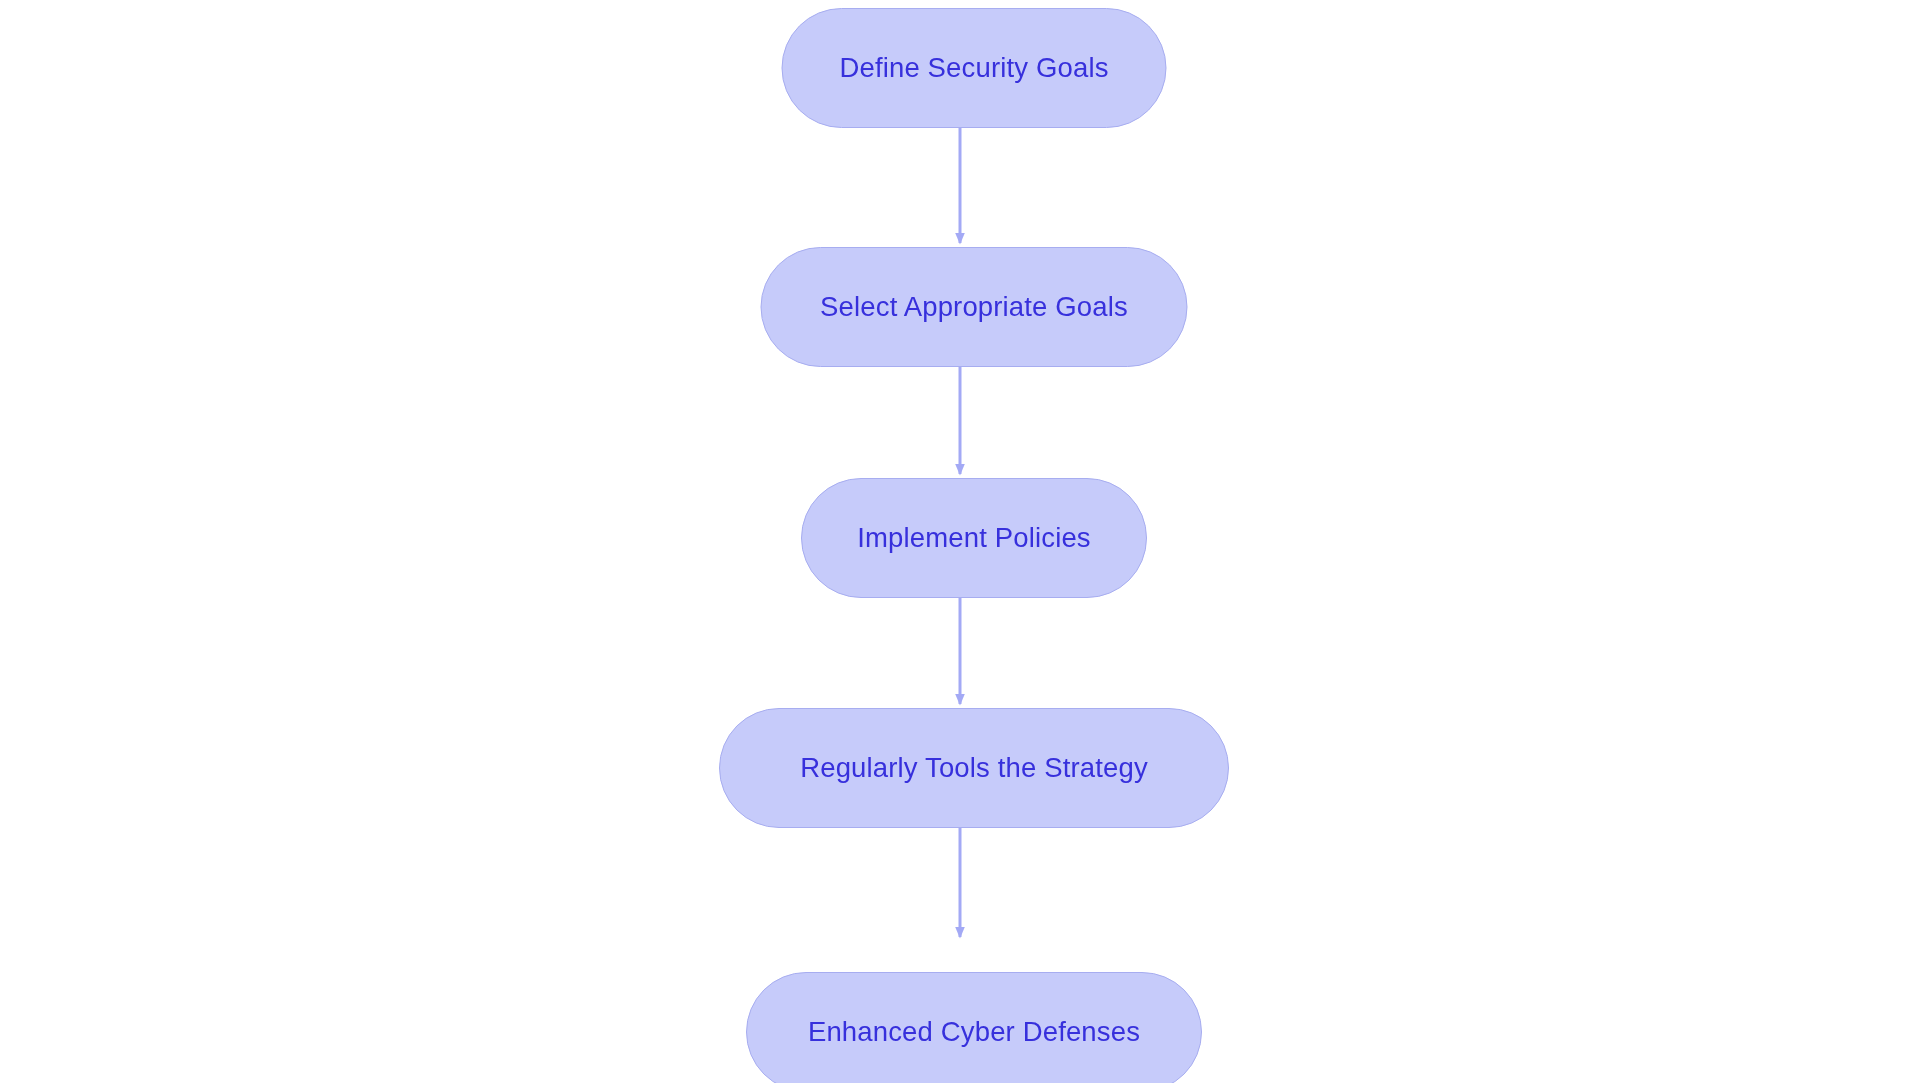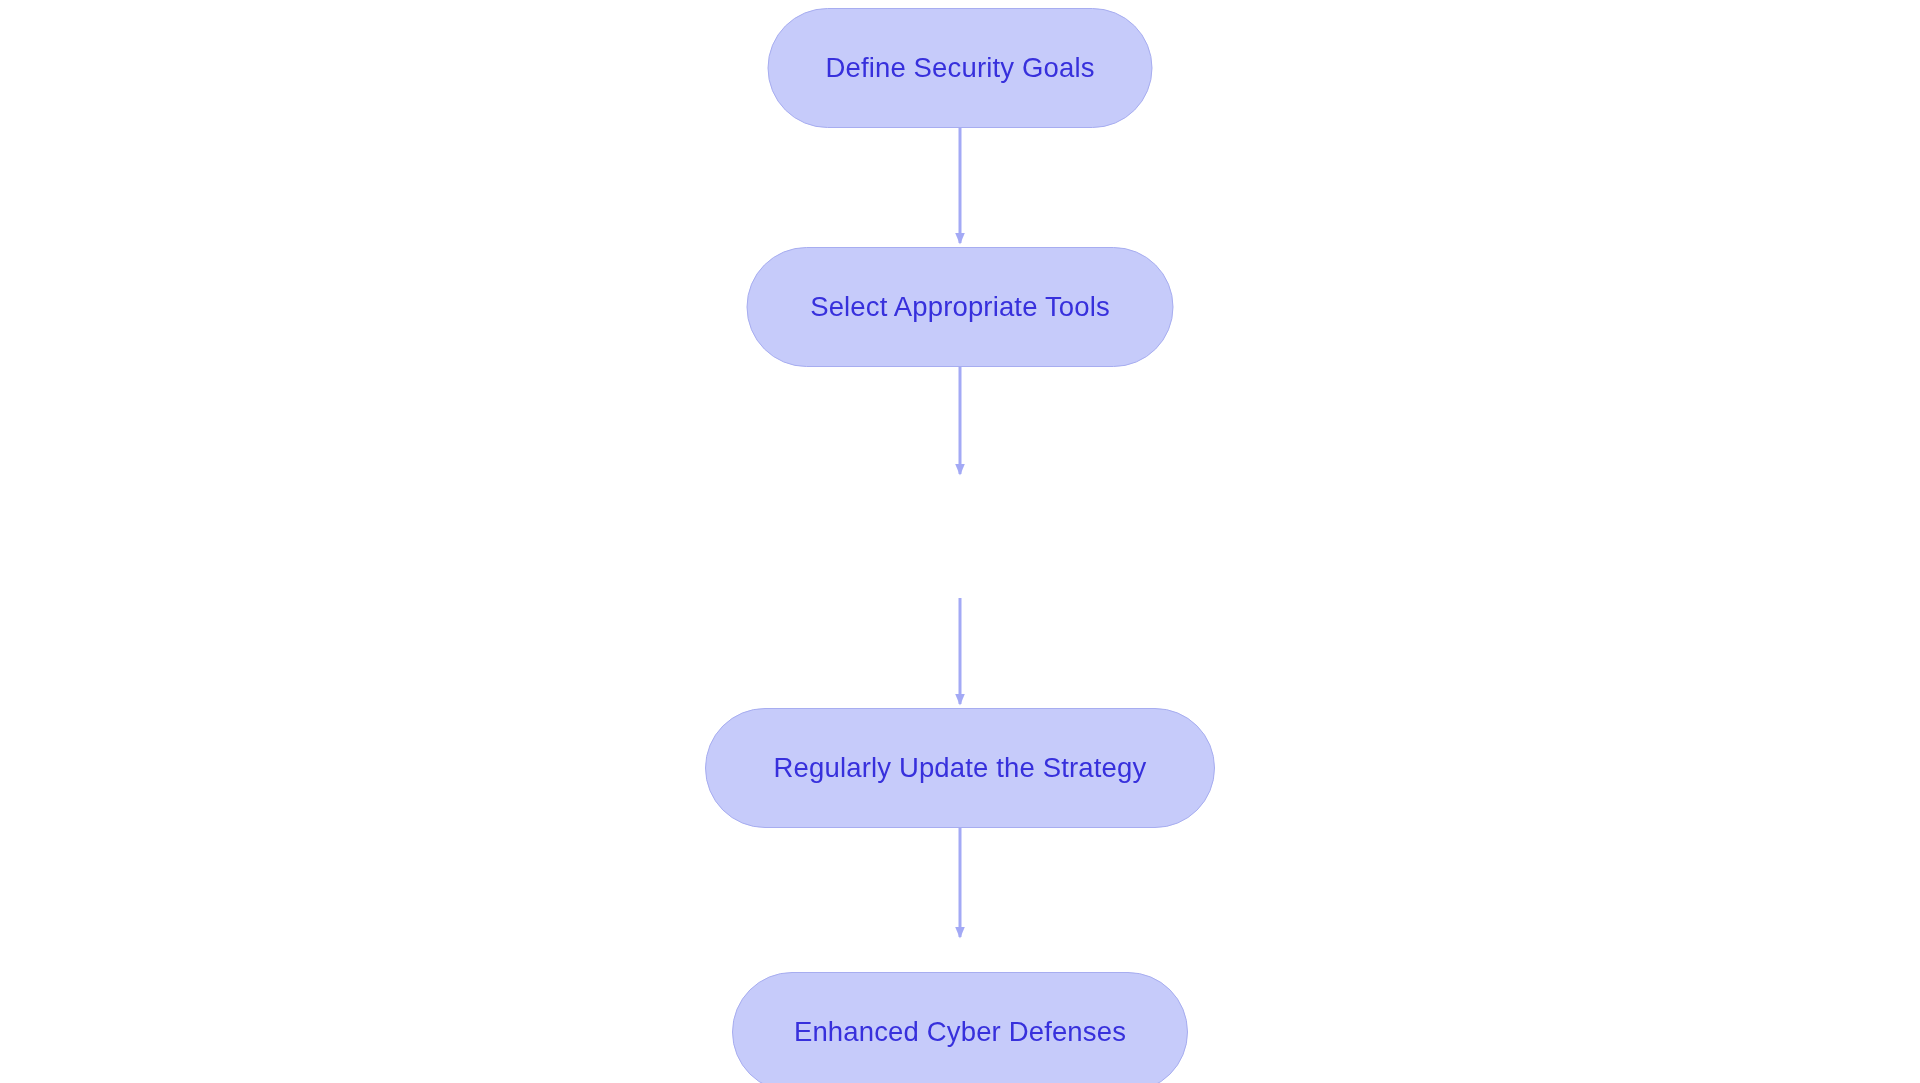--- a/index.html
+++ b/index.html
@@ -29,20 +29,21 @@
     width: 1920px;
     height: 1083px;
     z-index: 1;
   }
 
   
   #node-layer {
     position: absolute;
     inset: 0;
     z-index: 2;
+    margin-left: 14px;
   }
 
   .flow-node {
     position: absolute;
     box-sizing: border-box;
     height: 120px;
     border-radius: 60px;
     background: #c6cbfa;
     border: 1.6px solid #a7adf0;
     display: flex;
@@ -97,26 +98,29 @@
     </g>
   </svg>
 
   <div id="node-layer">
 
     <div class="flow-node node-n1">
       <span class="flow-node-label">Define Security Goals</span>
     </div>
 
     <div class="flow-node node-n2">
-      <span class="flow-node-label">Select Appropriate Tools</span>
+      <span class="flow-node-label">Select Appropriate Goals</span>
     </div>
 
+    <div class="flow-node node-n3">
+      <span class="flow-node-label">Implement Policies</span>
+    </div>
 
     <div class="flow-node node-n4">
-      <span class="flow-node-label">Regularly Update the Strategy</span>
+      <span class="flow-node-label">Regularly Tools the Strategy</span>
     </div>
 
     <div class="flow-node node-n5">
       <span class="flow-node-label">Enhanced Cyber Defenses</span>
     </div>
 
   </div>
 </div>
 
 </body></html>

